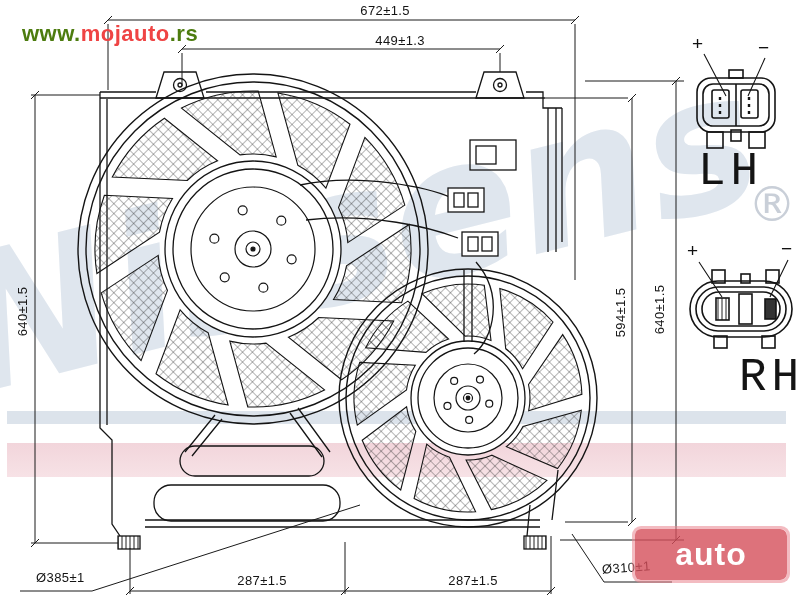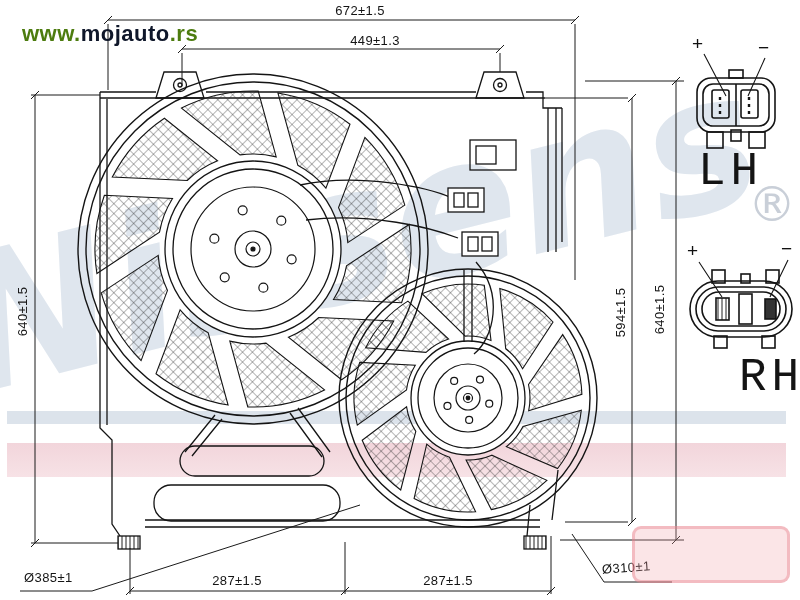--- a/index.html
+++ b/index.html
@@ -11,24 +11,24 @@
            font-size:188px;font-style:italic;font-weight:bold;color:#dfe6ee;
            transform:rotate(-14deg);transform-origin:50% 50%;white-space:nowrap;z-index:1;}
   .regmark{left:748px;top:176px;font-size:48px;color:#c9cfd8;z-index:1;font-family:"DejaVu Sans",sans-serif;}
   .stripe-blue{left:7px;top:411px;width:779px;height:13px;background:#dce3eb;z-index:1;}
   .stripe-pink{left:7px;top:443px;width:779px;height:34px;
                background:linear-gradient(#f2d5db,#f7e2e6);z-index:1;}
   
   svg.draw{left:0;top:0;z-index:2;}
   
   .siteurl{left:22px;top:21px;font-size:22px;font-weight:bold;z-index:3;letter-spacing:0.5px;}
-  .siteurl .gray{color:#4d7c0f;} .siteurl .red{color:#0f172a;}
+  .siteurl .gray{color:#4d7c0f;} .siteurl .red{color:#ef4444;}
   
   .dim{font-size:13px;letter-spacing:0.4px;z-index:3;white-space:nowrap;color:#141414;}
-  .dim.c{width:100px;text-align:center;}
+  .dim.c{width:100px;text-align:right;}
   .rot{transform:rotate(-90deg);transform-origin:50% 50%;width:70px;text-align:center;}
   
   .pm{font-size:19px;z-index:3;color:#111;}
   .sidelabel{font-size:46px;letter-spacing:5px;color:#141414;z-index:3;
              font-family:Liberation Mono, monospace;}
   
   .mlogo{left:632px;top:526px;width:158px;height:57px;border-radius:9px;
          background:rgba(243,166,173,0.30);border:3px solid rgba(228,120,130,0.42);
          box-sizing:border-box;display:flex;align-items:stretch;overflow:hidden;
          font-weight:bold;font-size:32px;z-index:4;opacity:0.95;}
@@ -204,26 +204,27 @@
 
 <div class="abs siteurl">
   <span class="gray">www.</span><span class="red">mojauto</span><span class="gray">.rs</span>
 </div>
 
 <div class="abs dim c" style="left:310px;top:3px;">672±1.5</div>
 <div class="abs dim c" style="left:325px;top:33px;">449±1.3</div>
 <div class="abs dim rot" style="left:-13px;top:304px;">640±1.5</div>
 <div class="abs dim rot" style="left:585px;top:305px;">594±1.5</div>
 <div class="abs dim rot" style="left:624px;top:302px;">640±1.5</div>
-<div class="abs dim" style="left:24px;top:570px;">Ø385±1</div>
+<div class="abs dim" style="left:36px;top:570px;">Ø385±1</div>
 <div class="abs dim c" style="left:187px;top:573px;">287±1.5</div>
 <div class="abs dim c" style="left:398px;top:573px;">287±1.5</div>
 <div class="abs dim" style="left:602px;top:560px;transform:rotate(-4deg);">Ø310±1</div>
 
 <div class="abs pm" style="left:692px;top:33px;">+</div>
 <div class="abs pm" style="left:758px;top:37px;">−</div>
 <div class="abs sidelabel" style="left:698px;top:146px;">LH</div>
 <div class="abs pm" style="left:687px;top:240px;">+</div>
 <div class="abs pm" style="left:781px;top:238px;">−</div>
 <div class="abs sidelabel" style="left:716px;top:352px;margin-left:23px;">RH</div>
 
 <div class="abs mlogo">
+  <span class="auto">auto</span>
 </div>
 
 </body></html>

